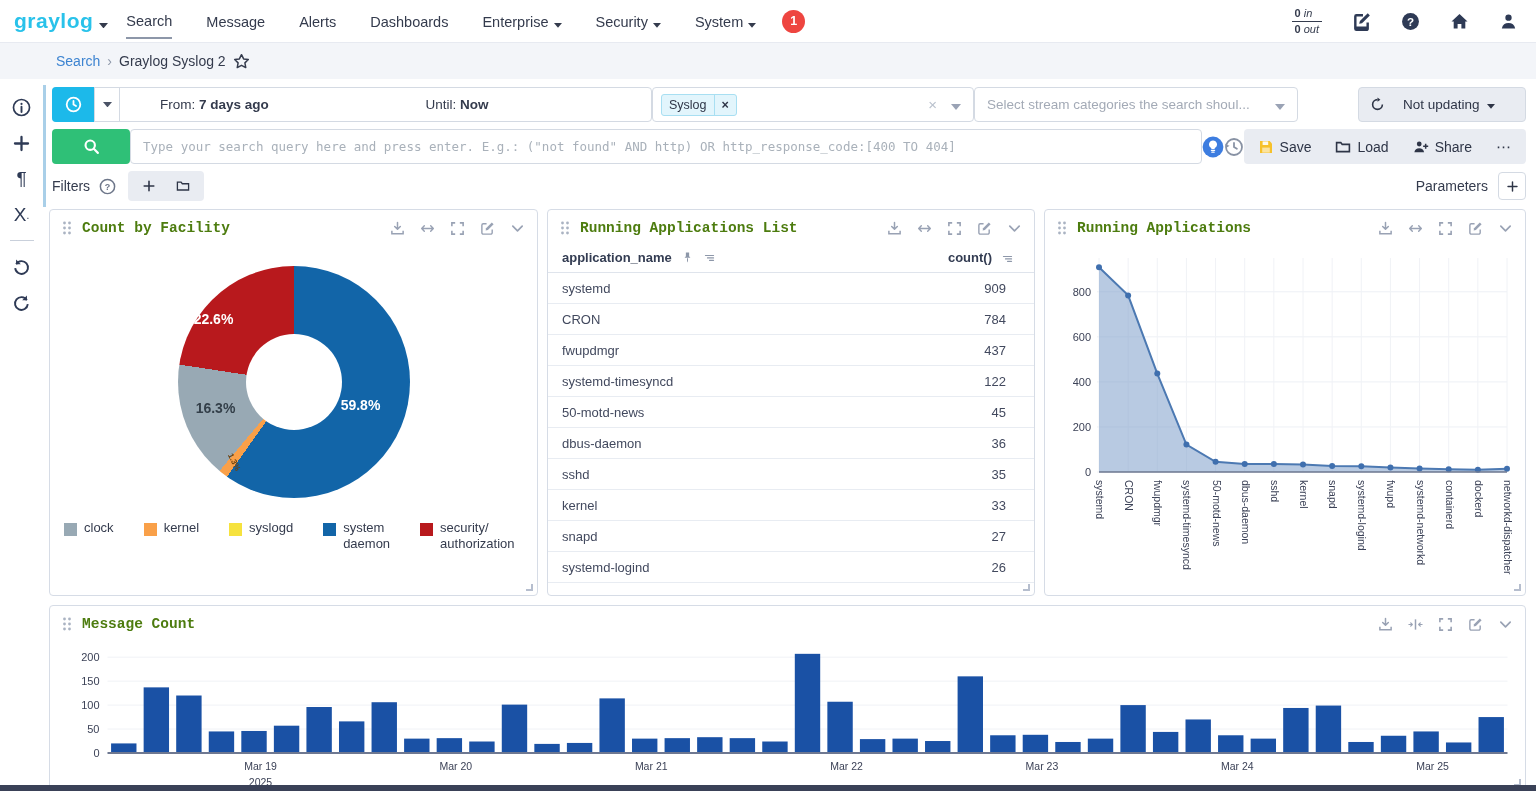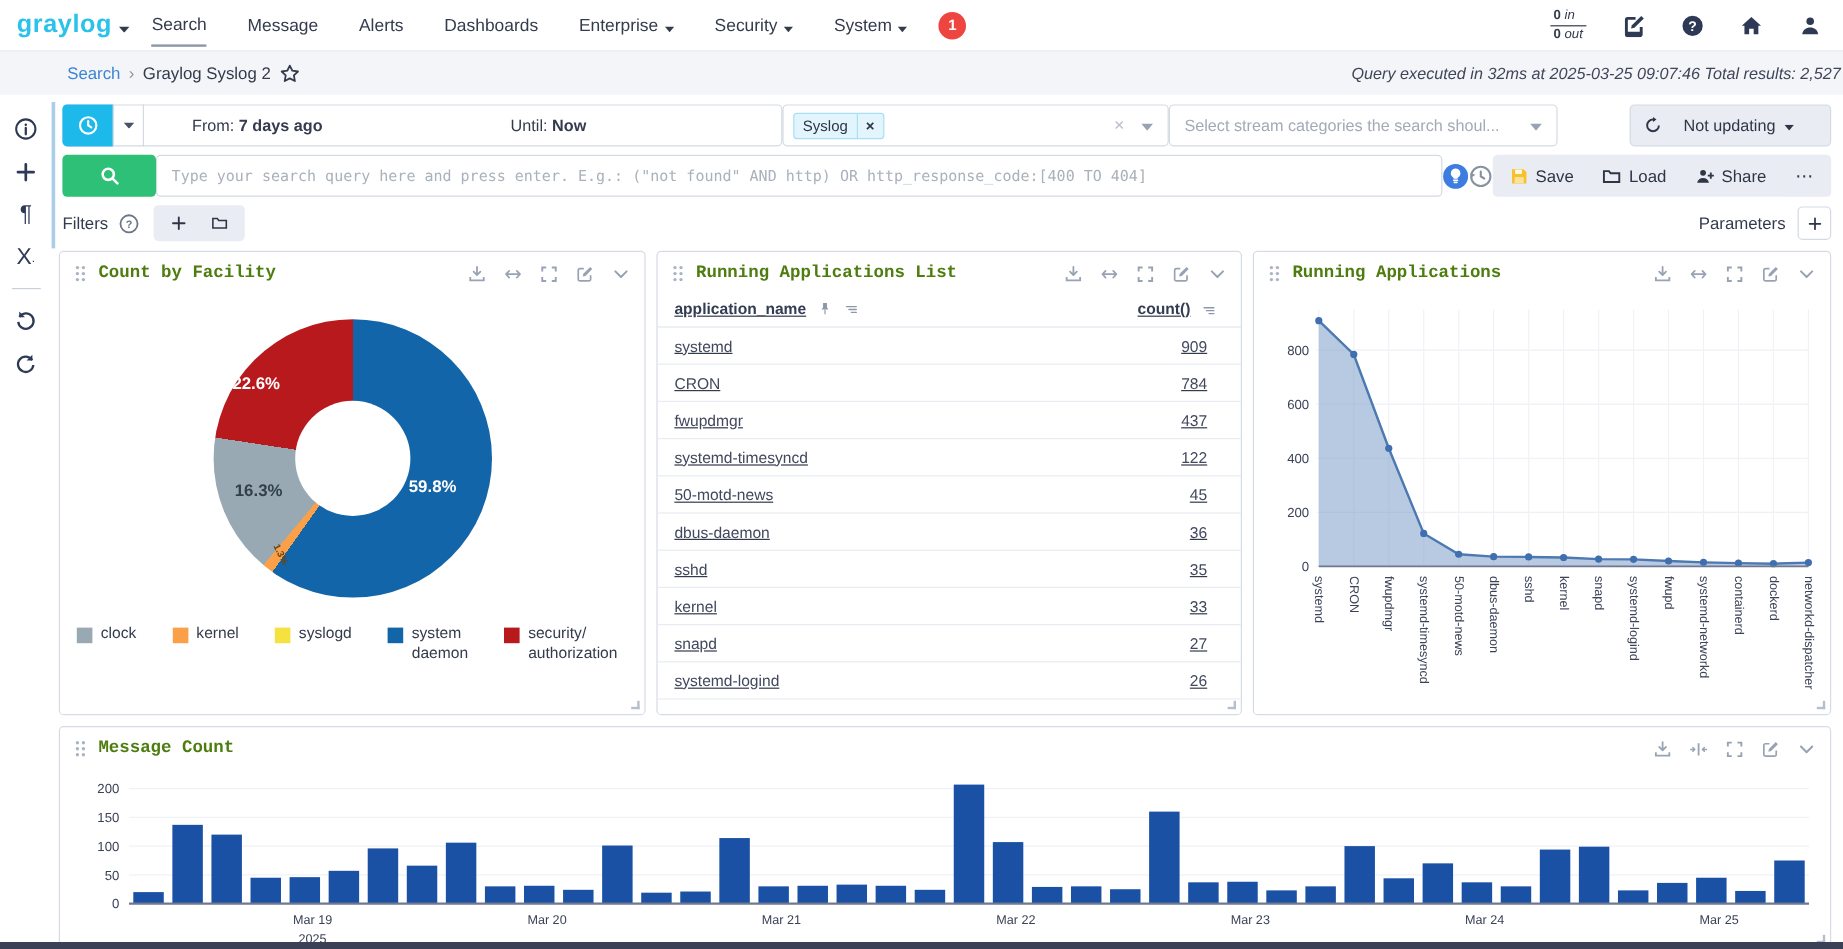--- a/index.html
+++ b/index.html
@@ -125,21 +125,21 @@
   .donut { width:100%; height:100%; border-radius:50%; }
   .donut-hole { position:absolute; left:50%; top:50%; width:96px; height:96px; background:#fff;
     border-radius:50%; transform:translate(-50%,-50%); }
   .donut-label { position:absolute; font-size:14px; font-weight:600; transform:translate(-50%,-50%); white-space:nowrap; }
   .legend { display:flex; gap:30px; padding:22px 0 0 14px; align-items:flex-start; }
   .legend-item { display:flex; gap:7px; font-size:13px; color:#343b4d; align-items:flex-start; cursor:pointer; }
   .legend-swatch { width:13px; height:13px; margin-top:3px; flex:none; }
   .legend-label { white-space:pre-line; line-height:16px; }
 
   
-  .dtable { margin-top:2px;text-decoration:underline; }
+  .dtable { margin-top:2px; }
   .dtable-head { display:flex; align-items:center; padding:6px 14px 7px; border-bottom:1px solid #dfe4ec;
     font-size:13px; font-weight:700; color:#333c52; }
   .head-ico { width:13px; height:13px; color:#8d97a9; margin-left:9px; cursor:pointer; }
   .head-ico svg{width:100%;height:100%;}
   .dtable-row { display:flex; padding:7.5px 14px; border-bottom:1px solid #e8ecf2; font-size:13px; color:#42495e; cursor:pointer; }
   .dtable-row .cell-val { margin-left:auto; padding-right:14px; }
   .dtable-head .col-count { margin-left:auto; display:flex; align-items:flex-end; padding-right:6px; }
 
   
   .chart-box { padding:2px 10px 0; }
@@ -213,21 +213,20 @@
   </div>
 </nav>
 
 <div class="crumb-bar">
   <span class="crumb-link">Search</span>
   <span class="crumb-sep">›</span>
   <span class="crumb-current">Graylog Syslog 2</span>
   <span class="crumb-star"><svg viewBox="0 0 16 16">
         <path d="M8 1.6l2 4 4.4.6-3.2 3.1.8 4.4L8 11.6l-4 2.1.8-4.4L1.6 6.2 6 5.6z" fill="none" stroke="currentColor" stroke-width="1.4" stroke-linejoin="round"></path>
       </svg></span>
-  <span class="query-status">Query executed in 32ms at 2025-03-25 09:07:46 Total results: 2,527</span>
 </div>
 
 <div class="layout">
 
   <aside class="side-rail">
     <span class="rail-btn">
         <svg viewBox="0 0 18 18">
           <circle cx="9" cy="9" r="7.6" fill="none" stroke="currentColor" stroke-width="1.6"></circle>
           <circle cx="9" cy="5.6" r="1" fill="currentColor"></circle>
           <path d="M9 8.2v5" stroke="currentColor" stroke-width="1.8" stroke-linecap="round"></path>

